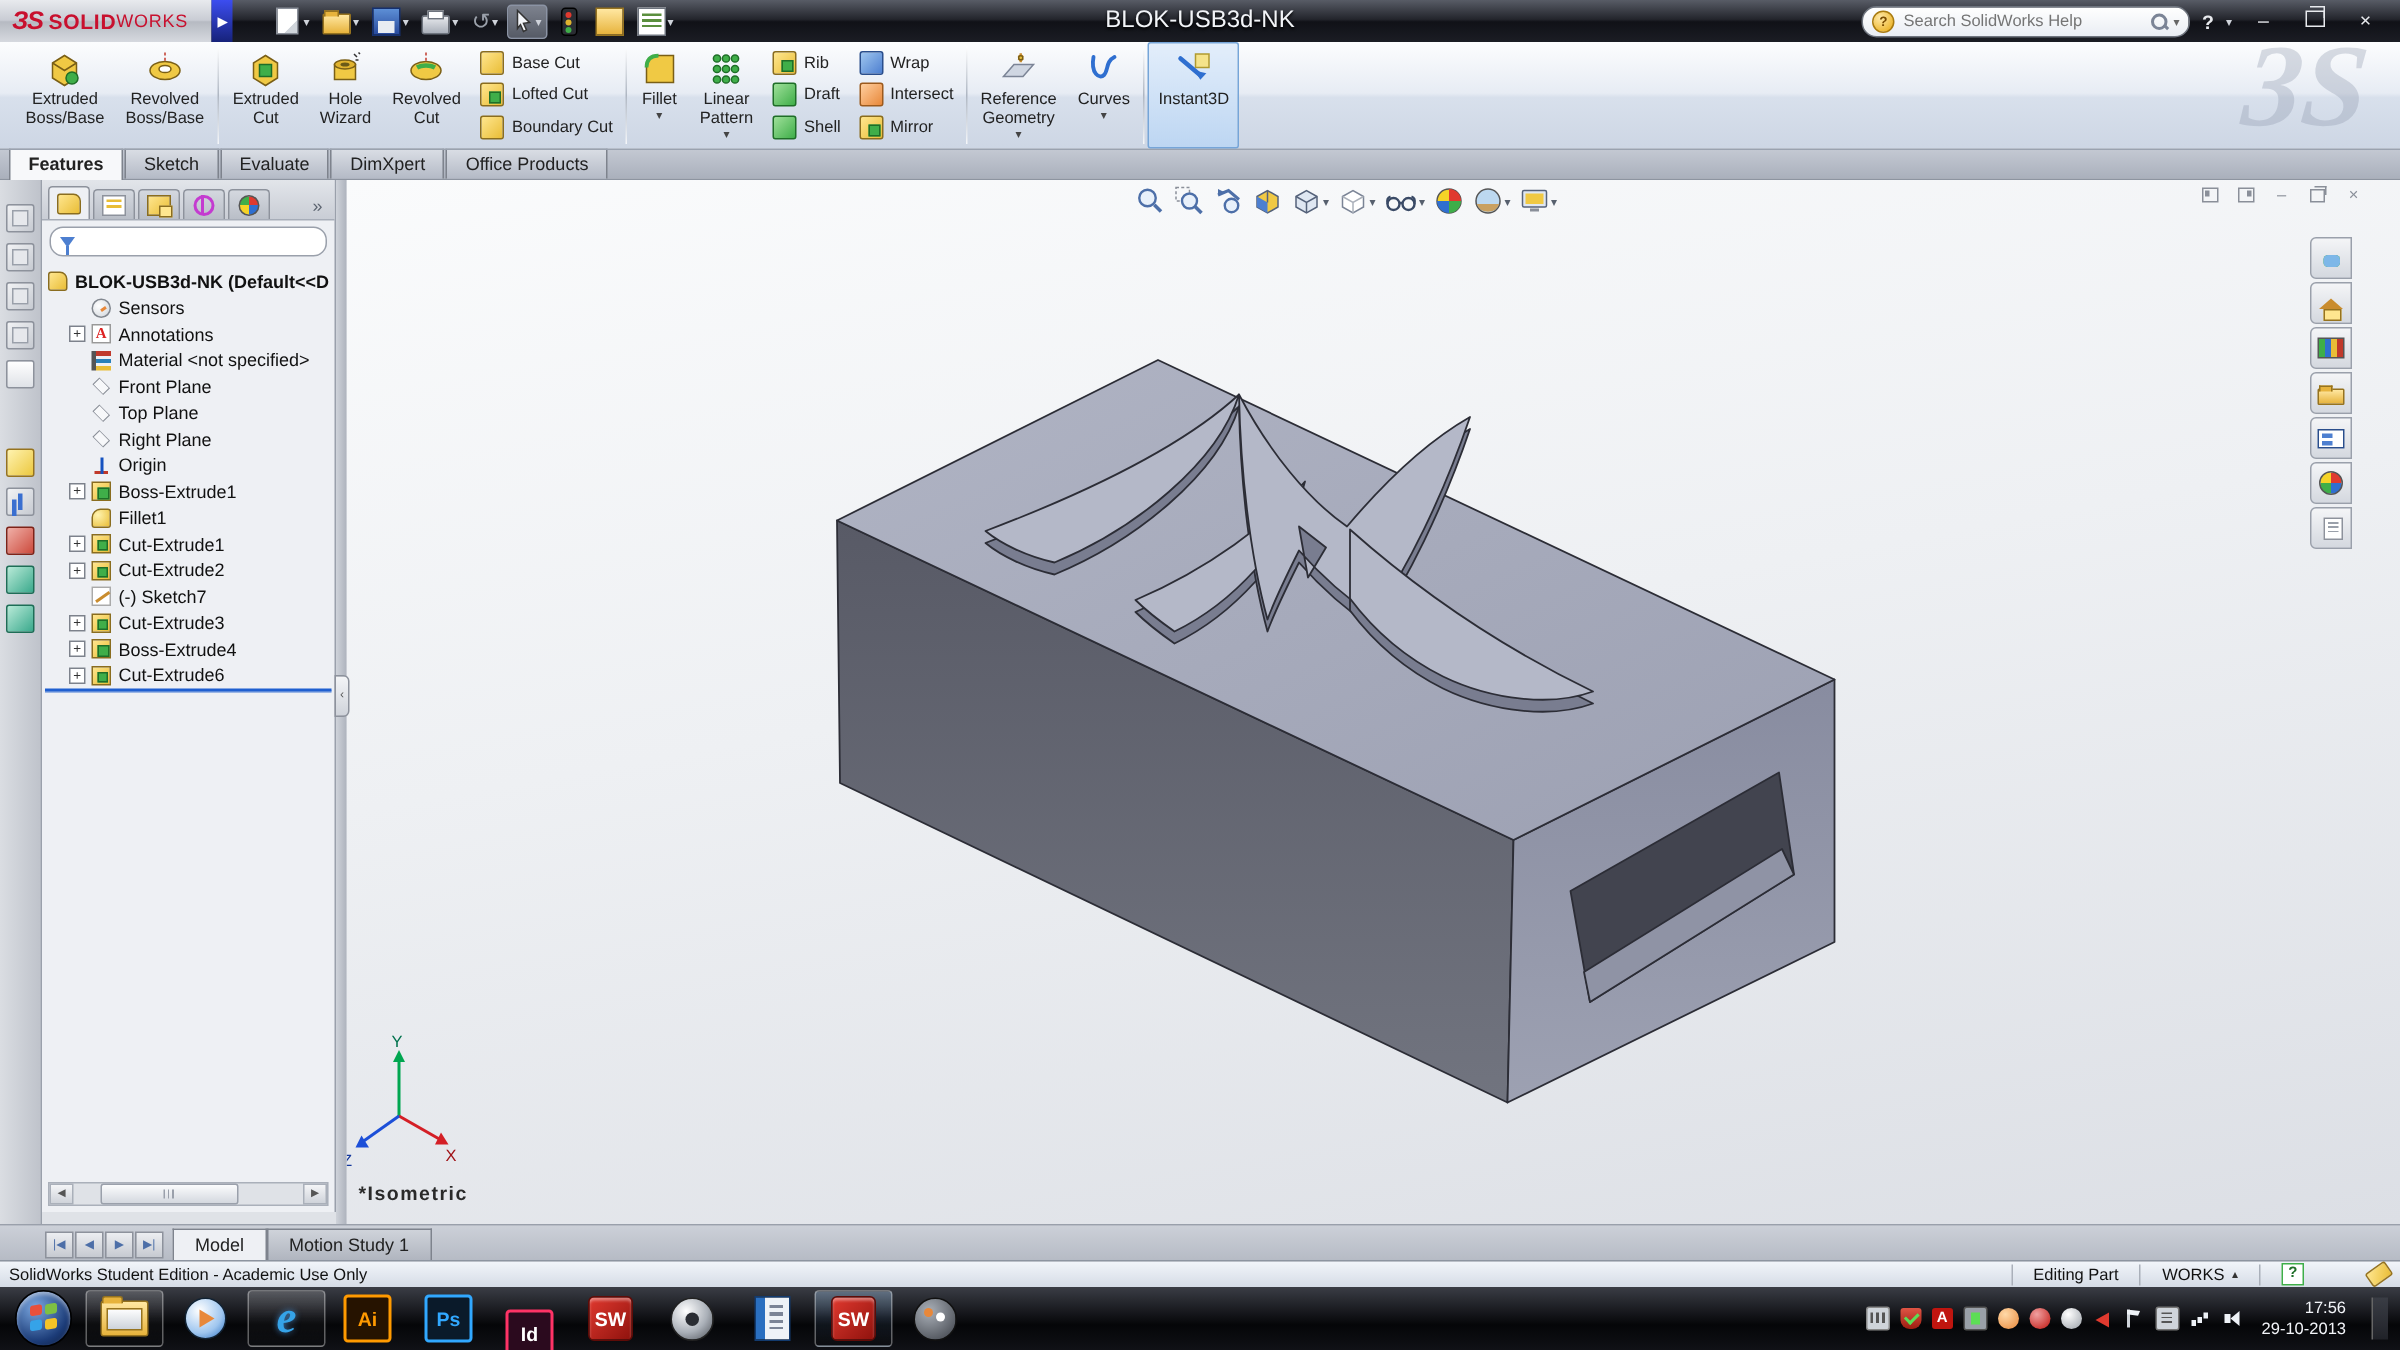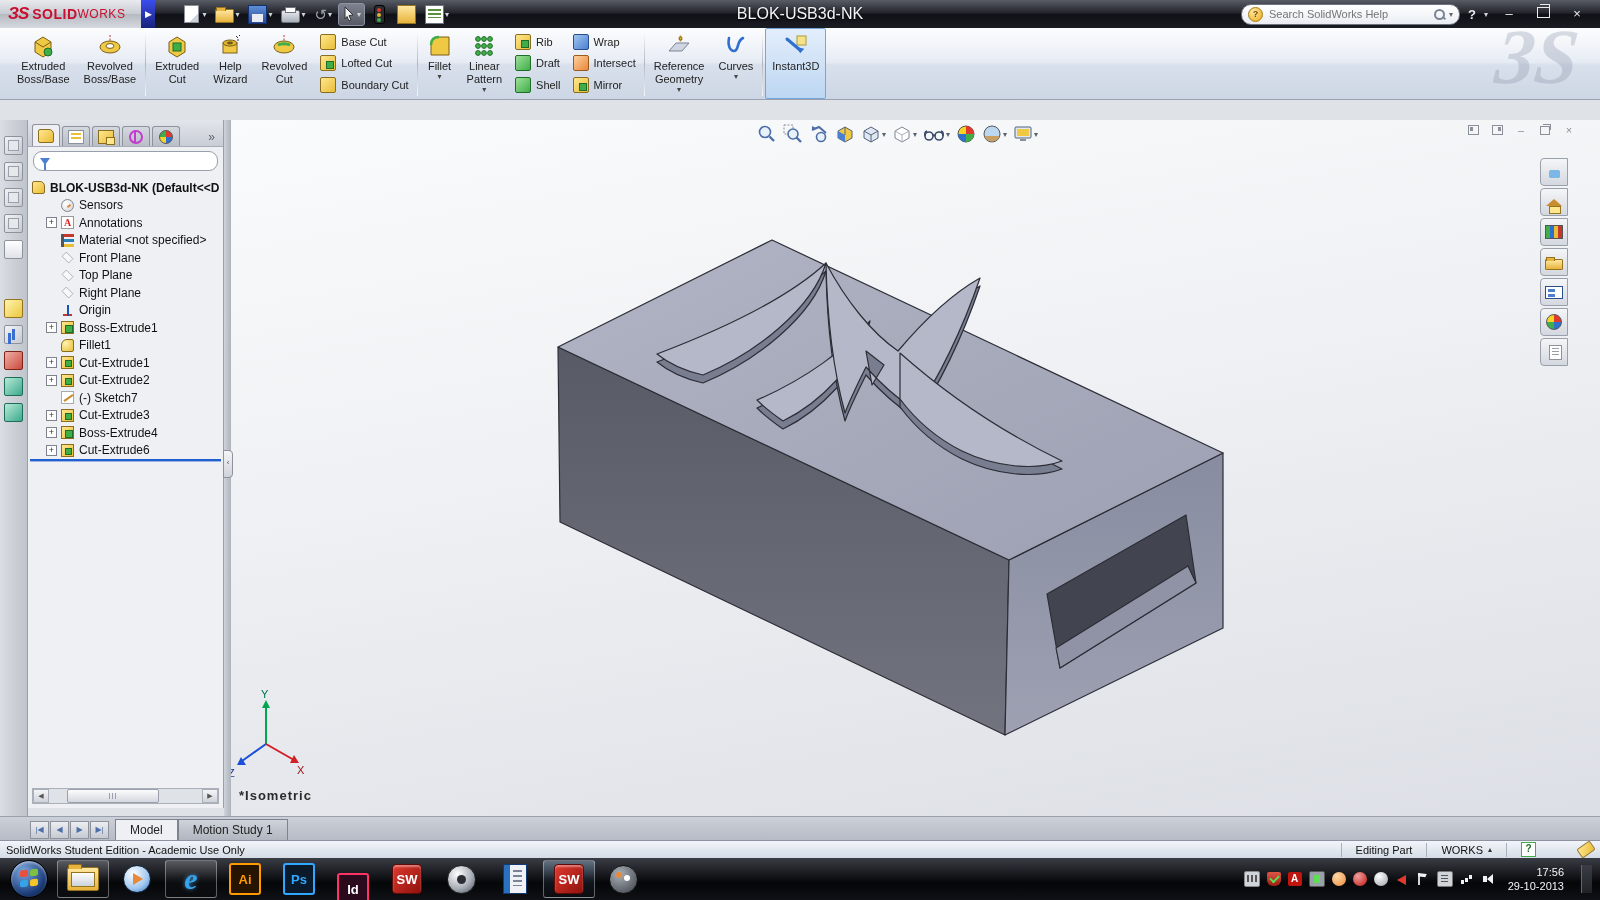--- a/index.html
+++ b/index.html
@@ -324,21 +324,21 @@
       <span class="lbl">Extruded</span>
       <span class="lbl">Cut</span>
     </div>
     <div class="rlarge">
       <svg width="26" height="26" viewBox="0 0 26 26">
           <rect x="6" y="10" width="14" height="10" fill="#f0c944" stroke="#7a5f16"></rect>
           <ellipse cx="13" cy="10" rx="7" ry="3" fill="#e0b32f" stroke="#7a5f16"></ellipse>
           <ellipse cx="13" cy="10" rx="3" ry="1.4" fill="#6b5a18"></ellipse>
           <path d="M19,3 l2,2 M22,2 l1,1 M20,7 l2,0" stroke="#333" stroke-width="1"></path>
         </svg>
-      <span class="lbl">Help</span>
+      <span class="lbl">Hole</span>
       <span class="lbl">Wizard</span>
     </div>
     <div class="rlarge">
       <svg width="26" height="26" viewBox="0 0 26 26">
           <ellipse cx="13" cy="14" rx="10" ry="6" fill="#f0c944" stroke="#7a5f16"></ellipse>
           <path d="M7,12 a8,4 0 0 1 12,0" fill="none" stroke="#3fae49" stroke-width="3"></path>
           <line x1="13" y1="2" x2="13" y2="8" stroke="#c0392b" stroke-dasharray="2,1.5"></line>
         </svg>
       <span class="lbl">Revolved</span>
       <span class="lbl">Cut</span>
@@ -435,20 +435,27 @@
       <svg width="26" height="26" viewBox="0 0 26 26">
           <rect x="14" y="3" width="9" height="9" fill="#f5e38a" stroke="#b09a30"></rect>
           <path d="M4,6 L17,17" stroke="#2f6fd0" stroke-width="3" stroke-linecap="round"></path>
           <path d="M14,19 L20,19 L16,12 Z" fill="#2f6fd0" transform="rotate(-48 17 16)"></path>
         </svg>
       <span class="lbl">Instant3D</span>
     </div>
     <div class="watermark">3S</div>
   </div>
 
+  <div class="tabrow">
+    <span class="ctab active">Features</span>
+    <span class="ctab">Sketch</span>
+    <span class="ctab">Evaluate</span>
+    <span class="ctab">DimXpert</span>
+    <span class="ctab">Office Products</span>
+  </div>
 
   <div class="leftdock">
     <span class="dk dk-cube"></span>
     <span class="dk dk-cube"></span>
     <span class="dk dk-cube"></span>
     <span class="dk dk-cube"></span>
     <span class="dk dk-page"></span>
     <span class="dk-gap"></span>
     <span class="dk dk-note"></span>
     <span class="dk dk-plus"></span>

